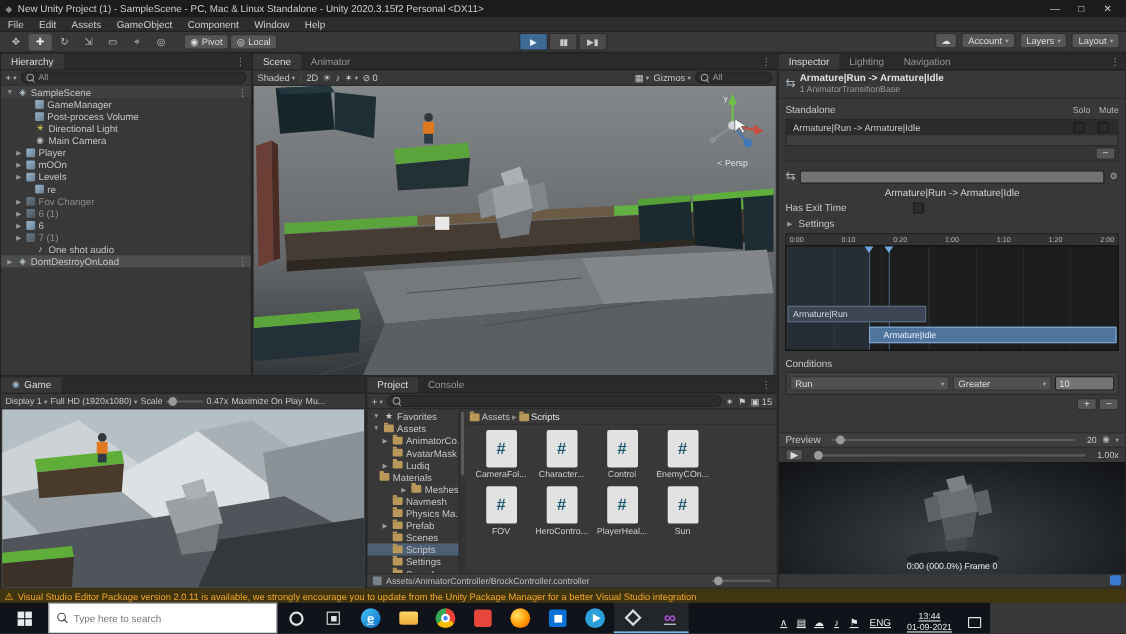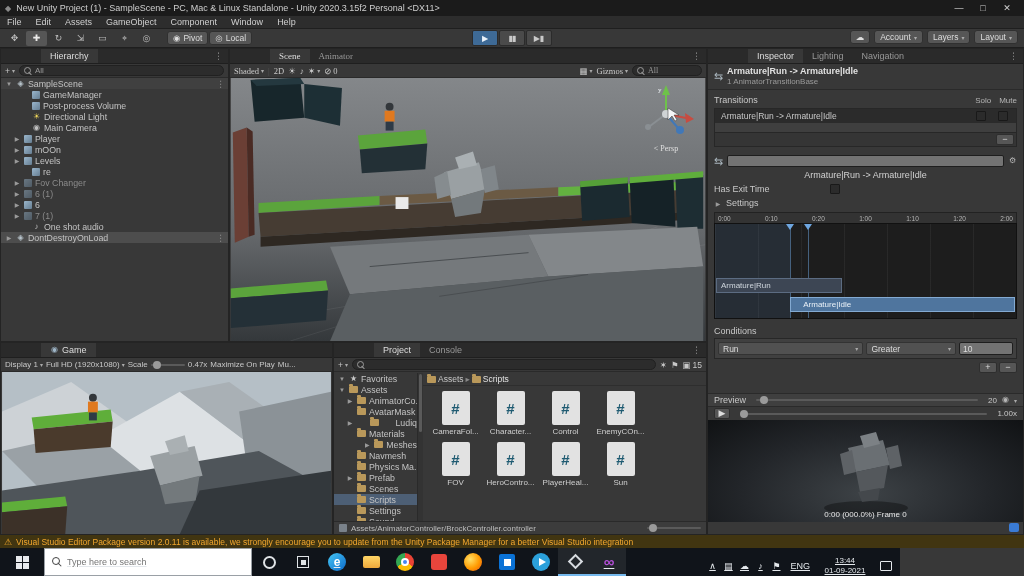--- a/index.html
+++ b/index.html
@@ -15,21 +15,21 @@
 .maintoolbar{left:0;top:29px;width:1024px;height:19px;background:#383838;border-bottom:1px solid #1e1e1e;display:flex;align-items:center;padding:0 4px;gap:1px;}
 .tool{width:21px;height:15px;display:flex;align-items:center;justify-content:center;color:#bcbcbc;font-size:9px;border-radius:2px;}
 .tool.sel{background:#565656;color:#ecebea;}
 .pillbtn{height:14px;background:#565656;border:1px solid #303030;border-radius:3px;display:inline-flex;align-items:center;gap:3px;padding:0 5px;font-size:8.5px;color:#ddd;}
 .playgrp{position:absolute;left:50%;top:30px;transform:translateX(-50%);display:flex;gap:1px;}
 .playbtn{width:26px;height:16px;background:#4a4a4a;border:1px solid #2b2b2b;display:flex;align-items:center;justify-content:center;color:#c9c9c9;font-size:8px;border-radius:2px;}
 .playbtn.active{background:#3e6a96;color:#eaf2fa;}
 .rightgrp{position:absolute;right:6px;top:30px;display:flex;gap:4px;align-items:center;}
 
 .panel{position:absolute;background:#383838;border:1px solid #242424;}
-.tabstrip{display:flex;align-items:stretch;height:15px;background:#2a2a2a;border-bottom:1px solid #1f1f1f;padding-left:40px;}
+.tabstrip{display:flex;align-items:stretch;height:15px;background:#2a2a2a;border-bottom:1px solid #1f1f1f;}
 .tab{display:flex;align-items:center;padding:0 9px;font-size:9px;color:#989898;}
 .tab.active{background:#383838;color:#ddd;}
 .kebab{margin-left:auto;padding:0 5px;color:#9a9a9a;display:flex;align-items:center;}
 .ptoolbar{height:14px;display:flex;align-items:center;background:#383838;border-bottom:1px solid #2a2a2a;padding:0 4px;gap:4px;font-size:8.5px;}
 .dd{display:inline-flex;align-items:center;gap:2px;color:#c8c8c8;white-space:nowrap;}
 .caret{font-size:6px;color:#aaa;}
 .searchbox{flex:1;height:11px;background:#2c2c2c;border:1px solid #212121;border-radius:6px;display:flex;align-items:center;padding:0 4px;gap:3px;color:#999;font-size:8px;}
 .mag{position:relative;width:8px;height:8px;display:inline-block;flex:none;}
 .mag::before{content:'';position:absolute;left:0;top:0;width:5px;height:5px;border:1px solid #999;border-radius:50%;}
 .mag::after{content:'';position:absolute;width:4px;height:1px;background:#999;transform:rotate(45deg);left:4px;top:6px;}
@@ -232,21 +232,21 @@
         </div>
       <div class="treerow selrow">
         <span class="arr">▶</span>
         <span class="gicon" style="color:#b8c4cc;">◈</span>
         <span>DontDestroyOnLoad</span>
         <span class="kebab" style="padding-right:3px;">⋮</span>
       </div>
     </div>
   </div>
 
-  <div class="panel" style="left:229px;top:48px;width:478px;height:294px;font-family:Liberation Serif, serif;">
+  <div class="panel" style="left:229px;top:48px;width:478px;height:294px;">
     <div class="tabstrip">
       <span class="tab active">Scene</span>
       <span class="tab">Animator</span>
       <span class="kebab">⋮</span>
     </div>
     <div class="ptoolbar">
       <span class="dd">
           <span>Shaded</span>
           <span class="caret">▾</span>
         </span>
@@ -411,26 +411,26 @@
       <div class="treerow" style="padding-left:12px;">
           <span class="arr">▶</span>
           <span class="folder"></span>
           <span>AnimatorCo...</span>
         </div>
       <div class="treerow" style="padding-left:12px;">
           <span class="arr"></span>
           <span class="folder"></span>
           <span>AvatarMask</span>
         </div>
-      <div class="treerow" style="padding-left:12px;justify-content:space-between;">
+      <div class="treerow" style="padding-left:12px;">
           <span class="arr">▶</span>
           <span class="folder"></span>
           <span>Ludiq</span>
         </div>
-      <div class="treerow" style="padding-left:12px;">
+      <div class="treerow" style="padding-left:0;">
           <span class="arr"></span>
           <span class="folder"></span>
           <span>Materials</span>
         </div>
       <div class="treerow" style="padding-left:12px;justify-content:flex-end;">
           <span class="arr">▶</span>
           <span class="folder"></span>
           <span>Meshes</span>
         </div>
       <div class="treerow" style="padding-left:12px;">
@@ -538,21 +538,21 @@
 
     <div class="irow" style="height:26px;border-bottom:1px solid #2a2a2a;flex:none;">
       <span class="gicon" style="font-size:11px;color:#a8b4bc;">⇆</span>
       <div style="display:flex;flex-direction:column;line-height:1.2;overflow:hidden;">
         <span style="color:#e0e0e0;font-weight:bold;white-space:nowrap;">Armature|Run -&gt; Armature|Idle</span>
         <span style="color:#9a9a9a;font-size:8px;">1 AnimatorTransitionBase</span>
       </div>
     </div>
 
     <div class="irow" style="flex:none;margin-top:3px;">
-      <span>Transitions</span>
+      <span>Standalone</span>
       <span style="margin-left:auto;display:flex;gap:8px;font-size:8px;color:#b5b5b5;">
         <span>Solo</span>
         <span>Mute</span>
       </span>
     </div>
     <div style="margin:1px 6px 0;background:#3f3f3f;border:1px solid #272727;flex:none;">
       <div class="irow" style="height:14px;background:#2b2b2b;font-size:8.5px;">
         <span style="white-space:nowrap;overflow:hidden;">Armature|Run -&gt; Armature|Idle</span>
         <span style="margin-left:auto;display:flex;gap:12px;margin-right:2px;">
           <span class="cb"></span>

